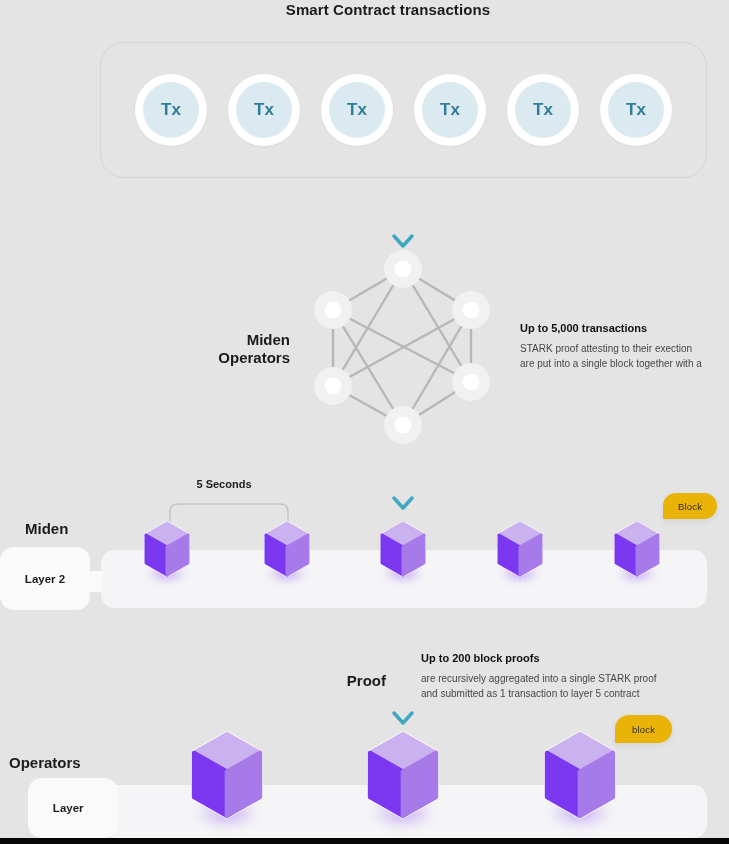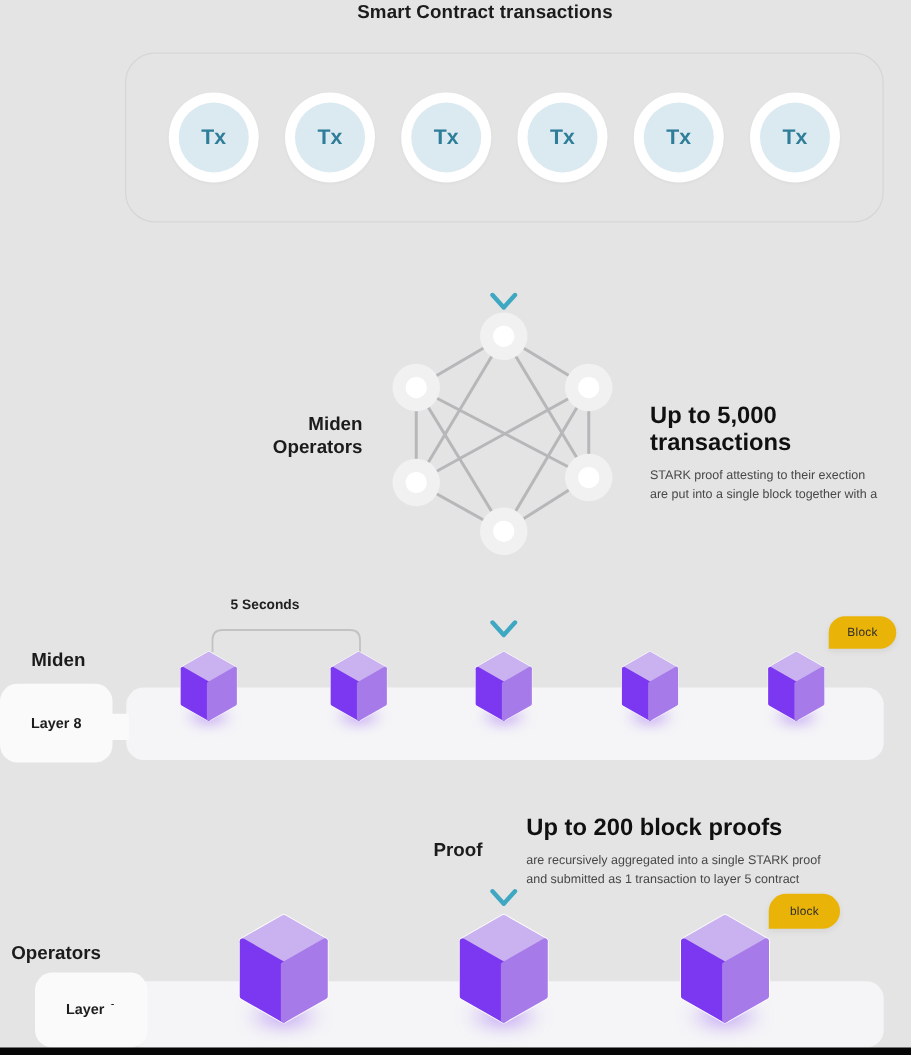--- a/index.html
+++ b/index.html
@@ -46,34 +46,34 @@
   
   .net-edge { stroke:#b7b7ba; stroke-width:2.4; }
   .net-node-outer { fill:#f1f1f2; }
   .net-node-inner { fill:#ffffff; }
 
   .operators-label {
     left:160px; top:331px; width:130px; text-align:right;
     font-size:15px; font-weight:700; color:var(--text-dark,#1b1b1b); line-height:18px;
   }
 
-  .info-heading { font-size:19px; font-weight:700; color:#101010; }
+  .info-heading { font-size:11px; font-weight:700; color:#101010; }
   .info-body { font-size:10px; color:#474747; line-height:15px; margin-top:7px; }
 
   .block-info { left:520px; top:322px; width:200px; }
   .proof-heading-wrap { left:421px; top:652px; width:240px; }
 
   .proof-label {
     left:286px; top:672px; width:100px; text-align:right;
     font-size:15px; font-weight:700; color:var(--text-dark,#1b1b1b);
   }
 
   
   .interval-label {
-    left:152px; top:478px; width:120px; text-align:center;
+    left:164px; top:478px; width:120px; text-align:center;
     font-size:11px; font-weight:700; color:#202020;
   }
   .interval-bracket path {
     fill:none; stroke:#c3c3c3; stroke-width:1.5; stroke-linecap:round;
   }
 
   
   .band { background:var(--band,#f5f5f7); border-radius:14px; }
   .band-miden { left:101px; top:550px; width:606px; height:58px; }
   .band-eth   { left:101px; top:785px; width:606px; height:53px; }
@@ -237,21 +237,21 @@
     <path d="M6,24 L6,15 Q6,7 14,7 L116,7 Q124,7 124,15 L124,24"></path>
   </svg>
 
   <div class="abs bubble bubble-upper">
     <span>Block</span>
   </div>
 
   <div class="abs chain-label chain-miden">Miden</div>
   <div class="abs band band-miden"></div>
   <div class="abs layer-badge layer-badge-2">
-    <span>Layer 8</span>
+    <span>Layer 2</span>
   </div>
   <div class="abs layer-connector conn-2"></div>
 
   <div class="cube-wrap" style="left:144px; top:521px; width:46px; height:56px;">
     <div class="cube-glow" style="left:3px; bottom:-4px; width:40px; height:15px;"></div>
     <svg class="cube-svg" width="46" height="56" viewBox="0 0 46 56">
         <polygon class="cube-halo" points="23,2 44,14 44,42 23,54 2,42 2,14"></polygon>
         <polygon class="cube-top" points="23,2 44,14 23,26 2,14"></polygon>
         <polygon class="cube-left" points="2,14 23,26 23,54 2,42"></polygon>
         <polygon class="cube-right" points="23,26 44,14 44,42 23,54"></polygon>

